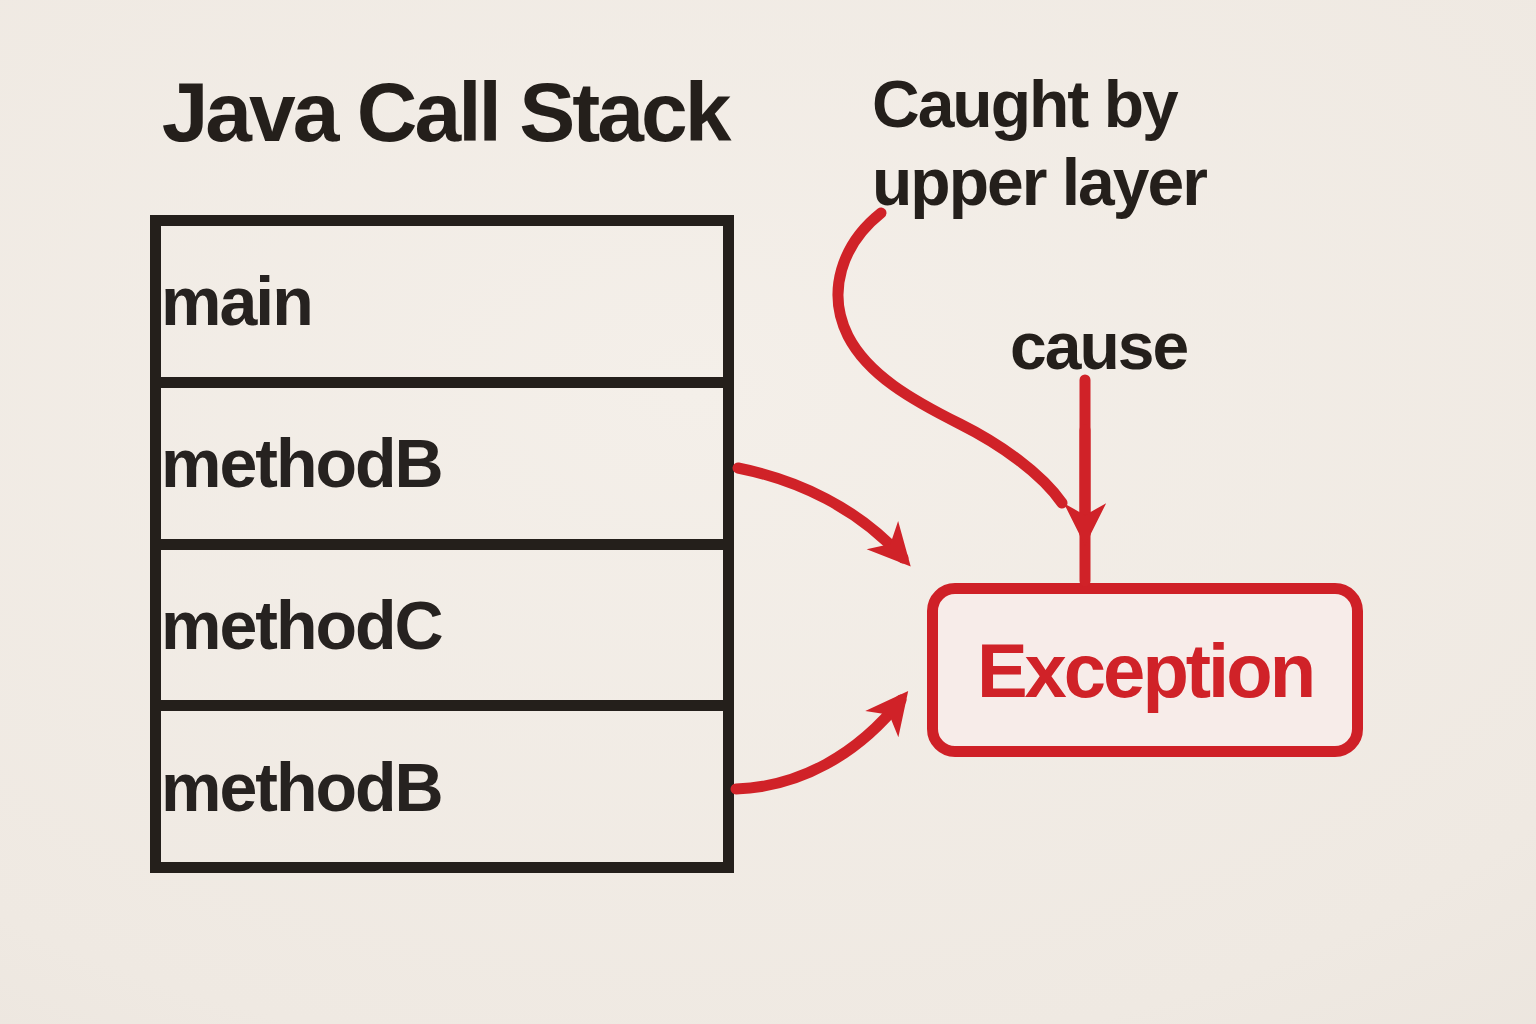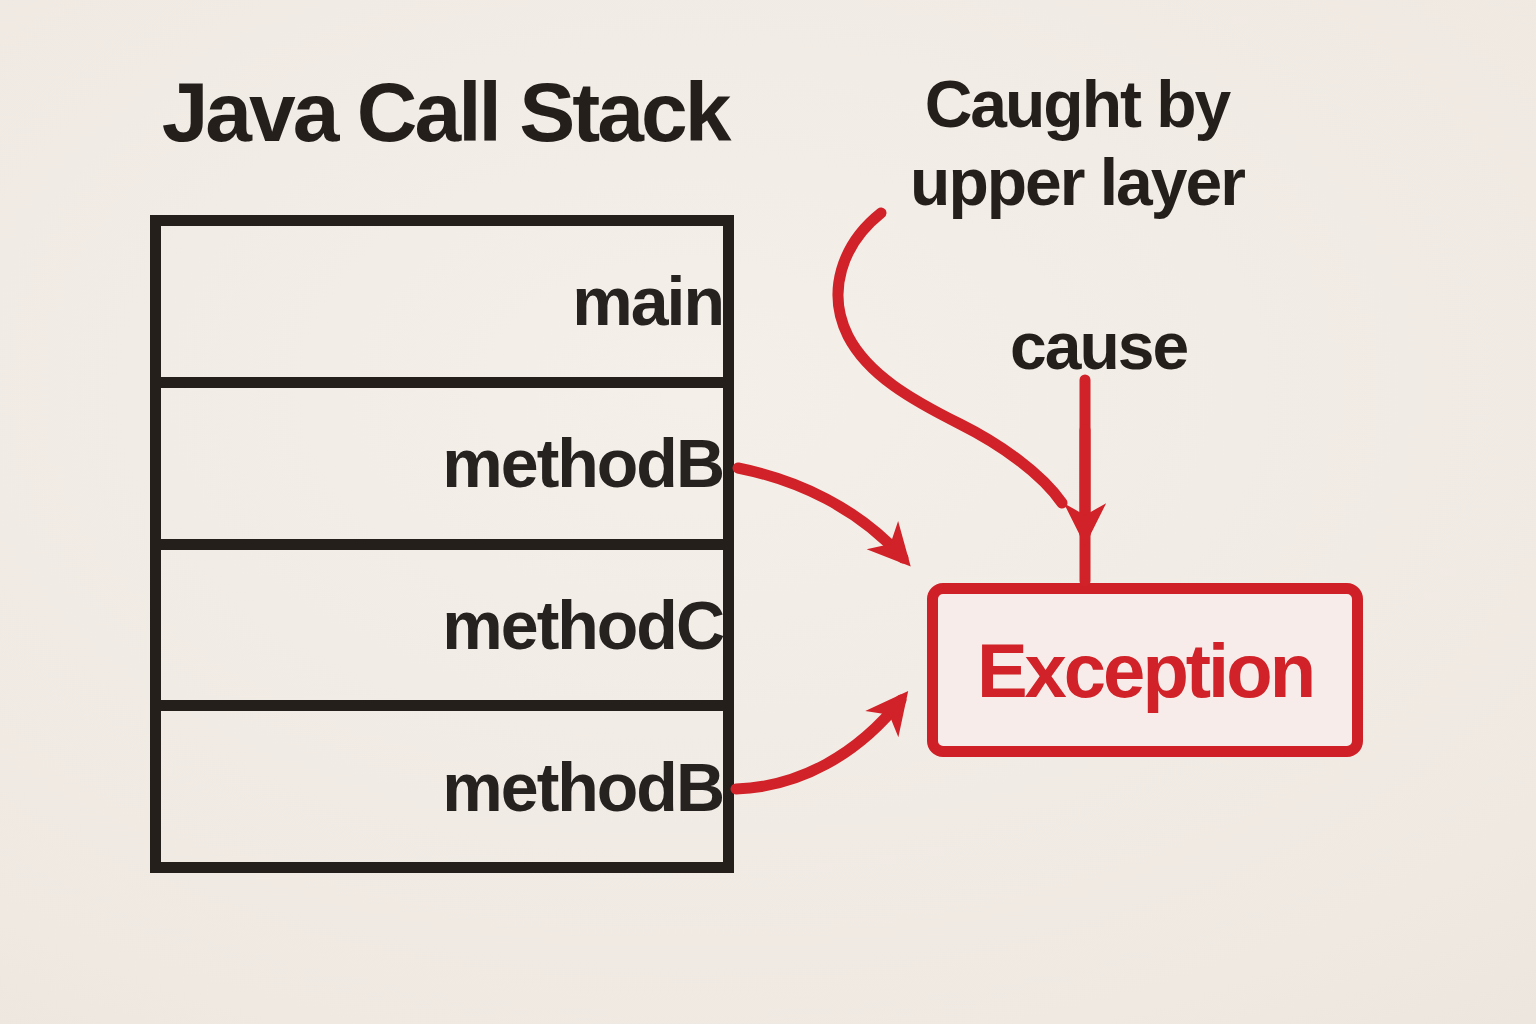--- a/index.html
+++ b/index.html
@@ -31,34 +31,33 @@
     width: 584px; height: 658px;
     box-sizing: border-box;
     border: 11px solid #241f1b;
     display: flex;
     flex-direction: column;
   }
   .stack-row {
     flex: 1 1 0;
     display: flex;
     align-items: center;
-    justify-content: flex-end;
+    justify-content: flex-start;
   }
   .stack-row + .stack-row { border-top: 11px solid #241f1b; }
   .stack-row span {
     font-size: 68px;
     font-weight: bold;
     font-stretch: condensed;
     letter-spacing: -2px;
     color: #262220;
   }
   .caught-label {
     position: absolute;
     left: 872px; top: 66px; width: 410px;
-    text-align: center;
     font-size: 66px;
     font-weight: bold;
     font-stretch: condensed;
     letter-spacing: -2px;
     line-height: 1.18;
     color: #241f1b;
     white-space: pre-line;
   }
   .cause-label {
     position: absolute;
@@ -69,21 +68,21 @@
     font-stretch: condensed;
     letter-spacing: -2px;
     color: #241f1b;
   }
   .exception-box {
     position: absolute;
     left: 927px; top: 583px;
     width: 436px; height: 174px;
     box-sizing: border-box;
     border: 11px solid #cf2027;
-    border-radius: 16px;
+    border-radius: 28px;
     background: #f7ece9;
     display: flex;
     align-items: center;
     justify-content: center;
   }
   .exception-box span {
     font-size: 76px;
     font-weight: bold;
     font-stretch: condensed;
     letter-spacing: -3px;

